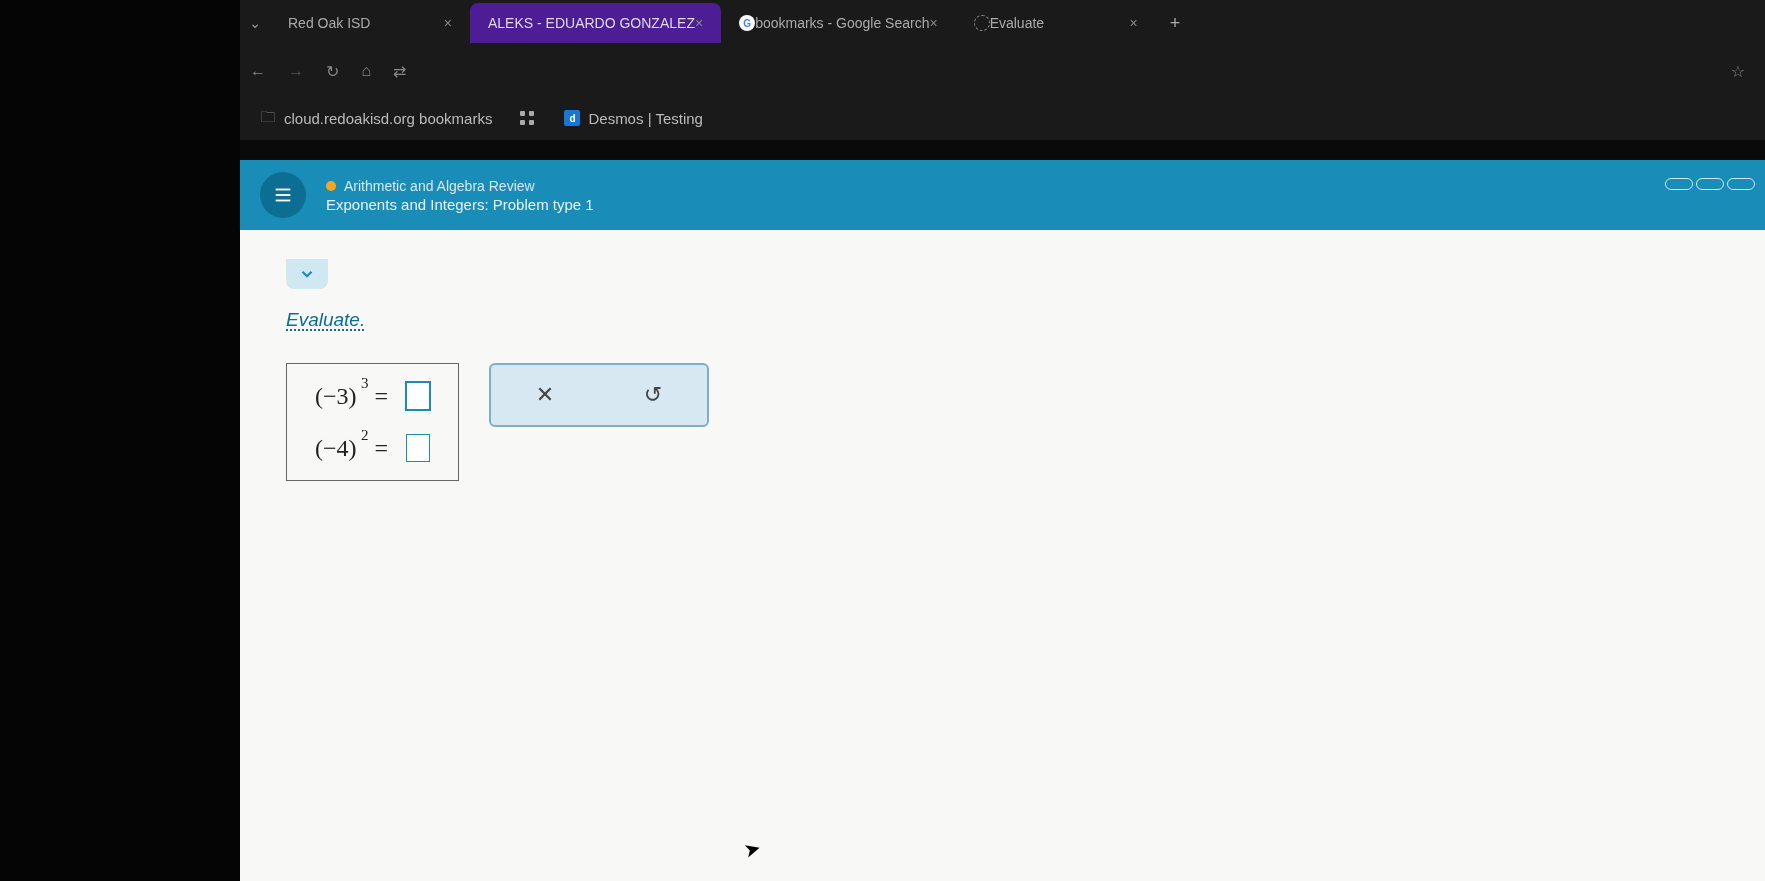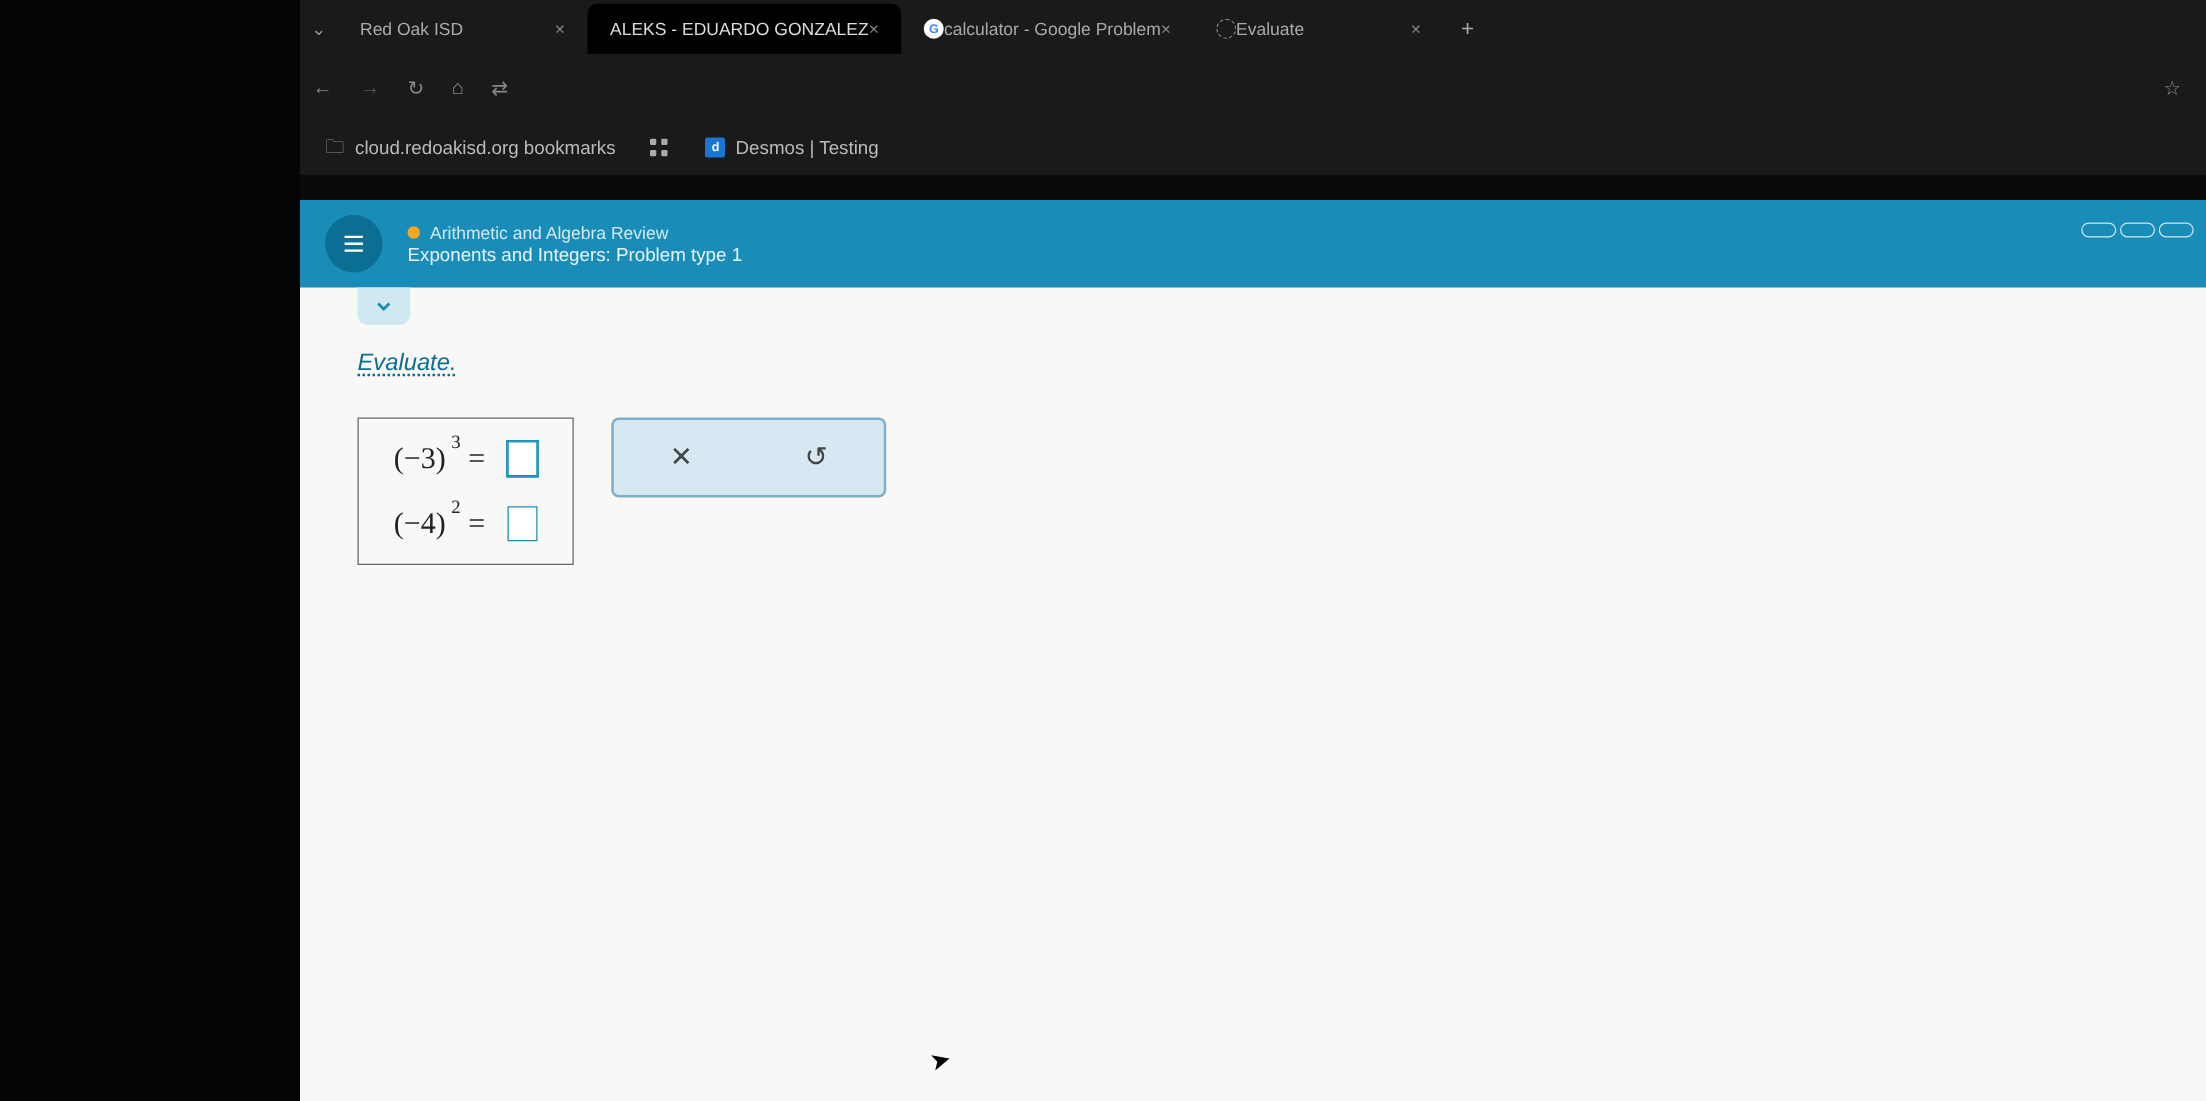--- a/index.html
+++ b/index.html
@@ -33,21 +33,21 @@
       display: flex;
       align-items: center;
       padding: 0 18px;
       height: 40px;
       font-size: 14px;
       color: #aaa;
       min-width: 200px;
       border-radius: 8px 8px 0 0;
     }
     .tab.active {
-      background: #000000;
+      background: #4c1d95;
       color: #ddd;
     }
     .tab-favicon {
       width: 16px;
       height: 16px;
       display: inline-flex;
       align-items: center;
       justify-content: center;
       font-size: 12px;
     }
@@ -128,20 +128,21 @@
     }
     .content-area {
       position: absolute;
       left: 240px;
       top: 160px;
       right: 0;
       bottom: 0;
       background: #f8f8f7;
       display: flex;
       flex-direction: column;
+      gap: 29px;
     }
     .aleks-header {
       background: #1a8cb8;
       color: #fff;
       height: 70px;
       display: flex;
       align-items: center;
       padding: 0 20px;
       position: relative;
     }
@@ -298,21 +299,21 @@
       <span class="tab-close">×</span>
     </div>
 
     <div class="tab active">
       <span class="tab-title">ALEKS - EDUARDO GONZALEZ</span>
       <span class="tab-close">×</span>
     </div>
 
     <div class="tab">
       <span class="tab-favicon google">G</span>
-      <span class="tab-title">calculator - Google Problem</span>
+      <span class="tab-title">bookmarks - Google Search</span>
       <span class="tab-close">×</span>
     </div>
 
     <div class="tab">
       <span class="tab-favicon dashboard"></span>
       <span class="tab-title">Evaluate</span>
       <span class="tab-close">×</span>
     </div>
 
     <div class="new-tab">+</div>

